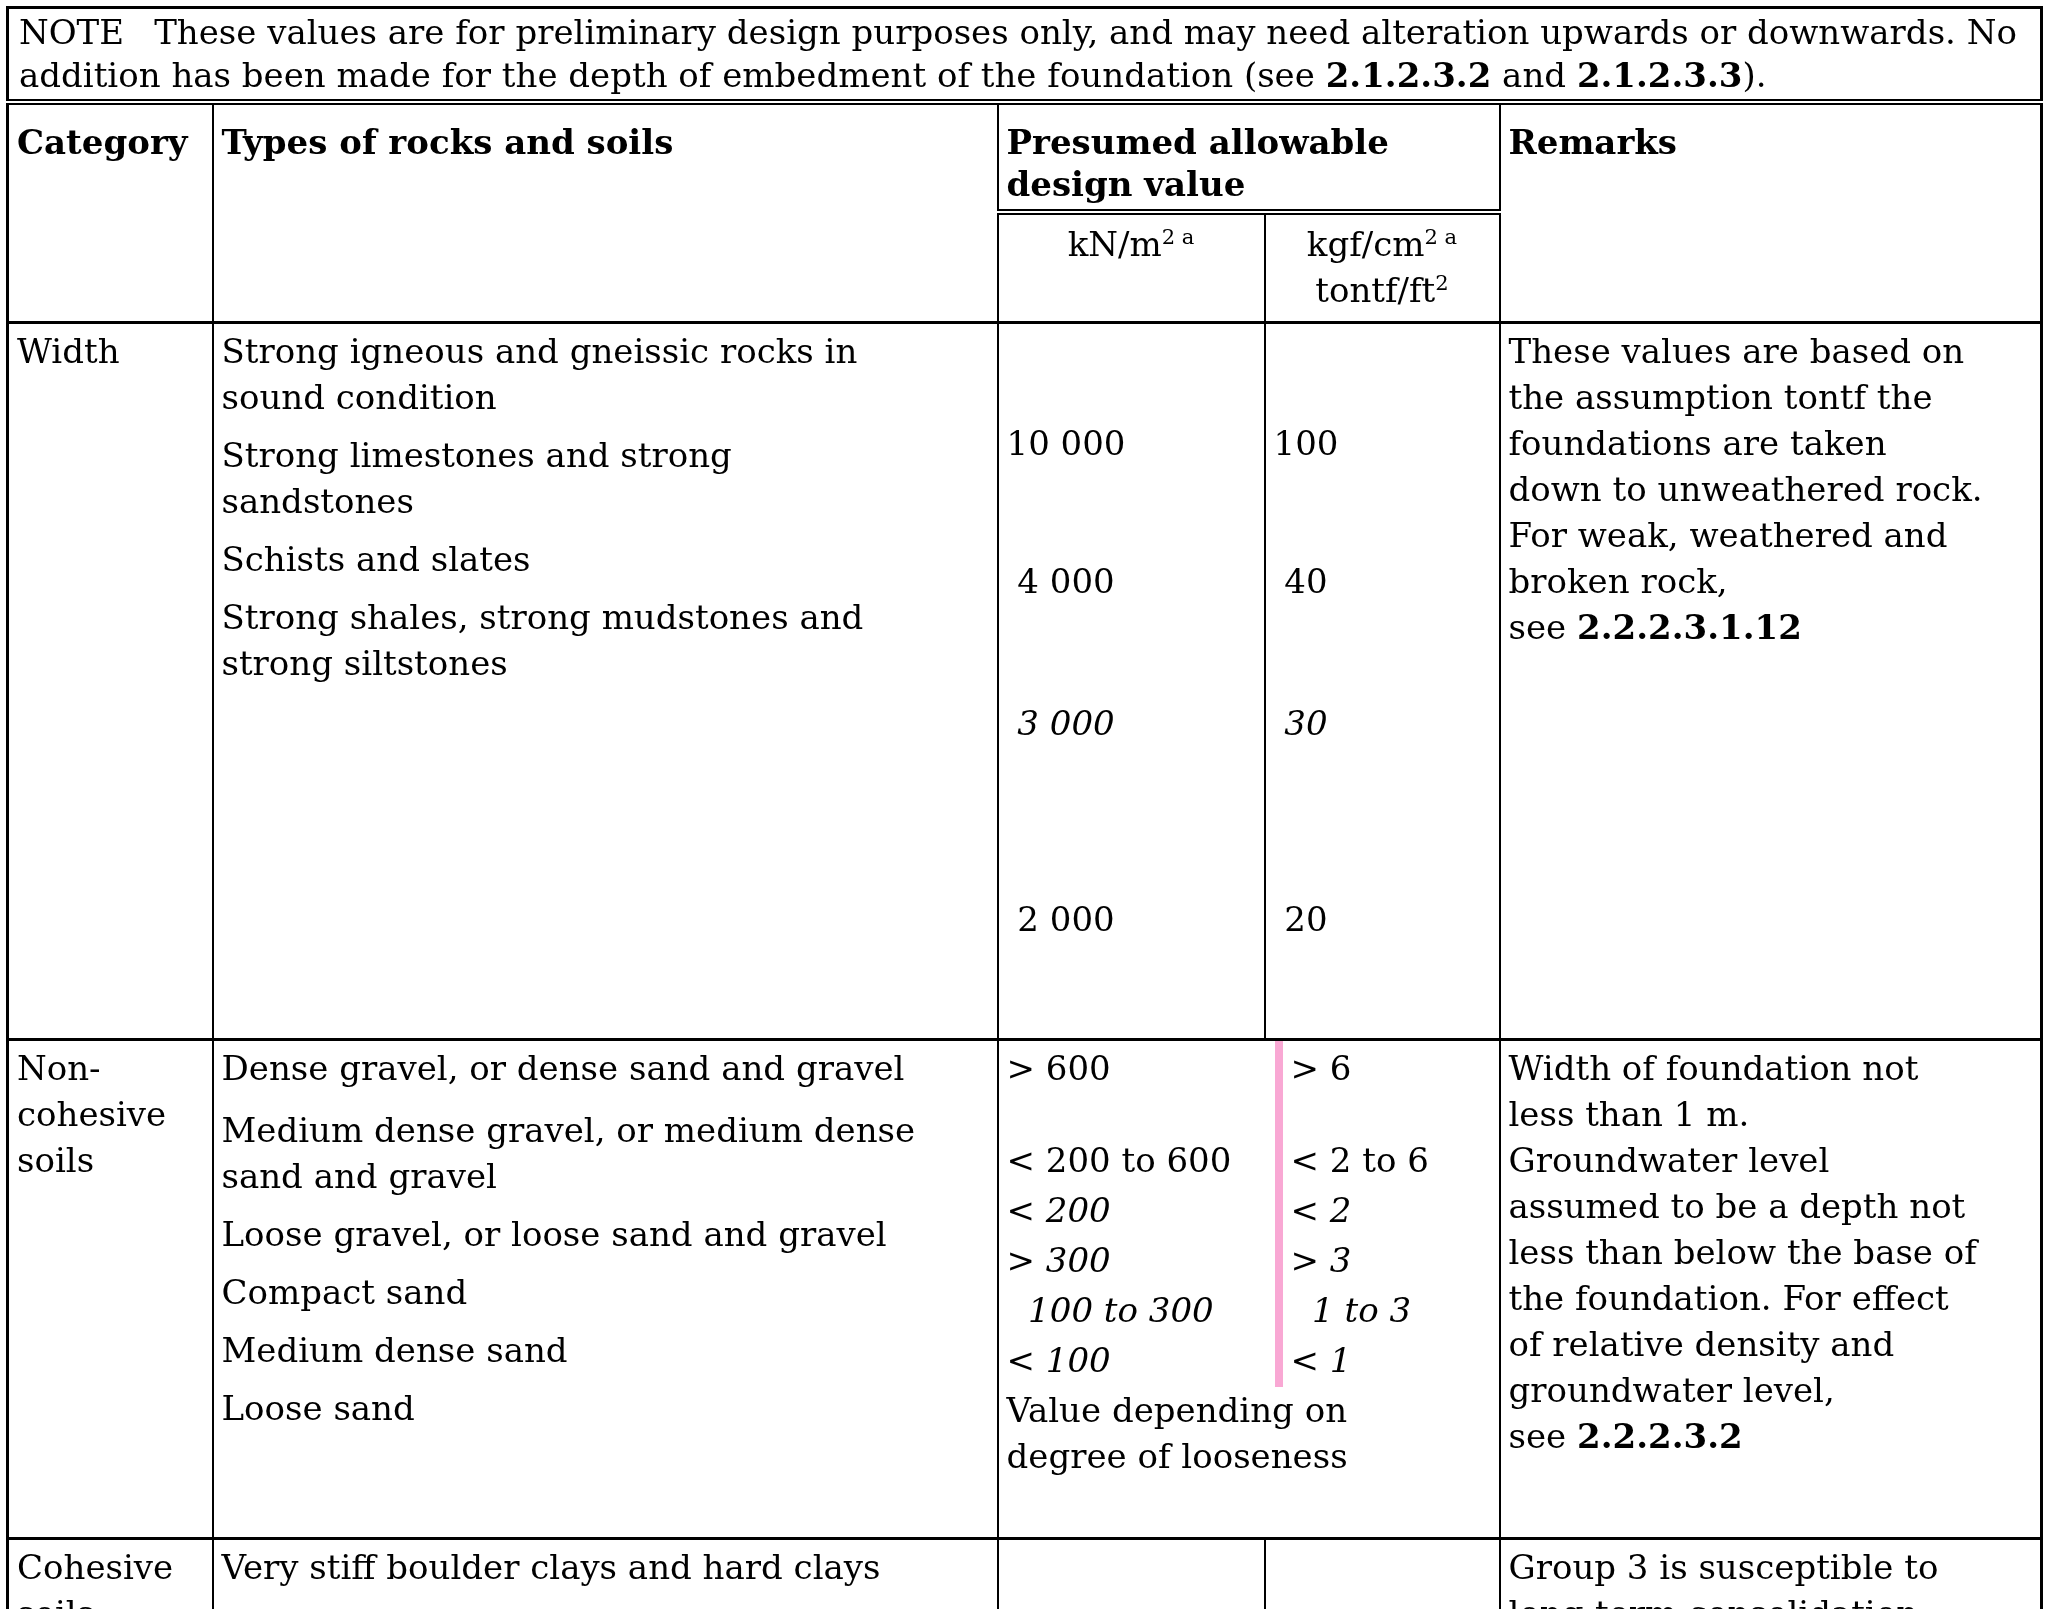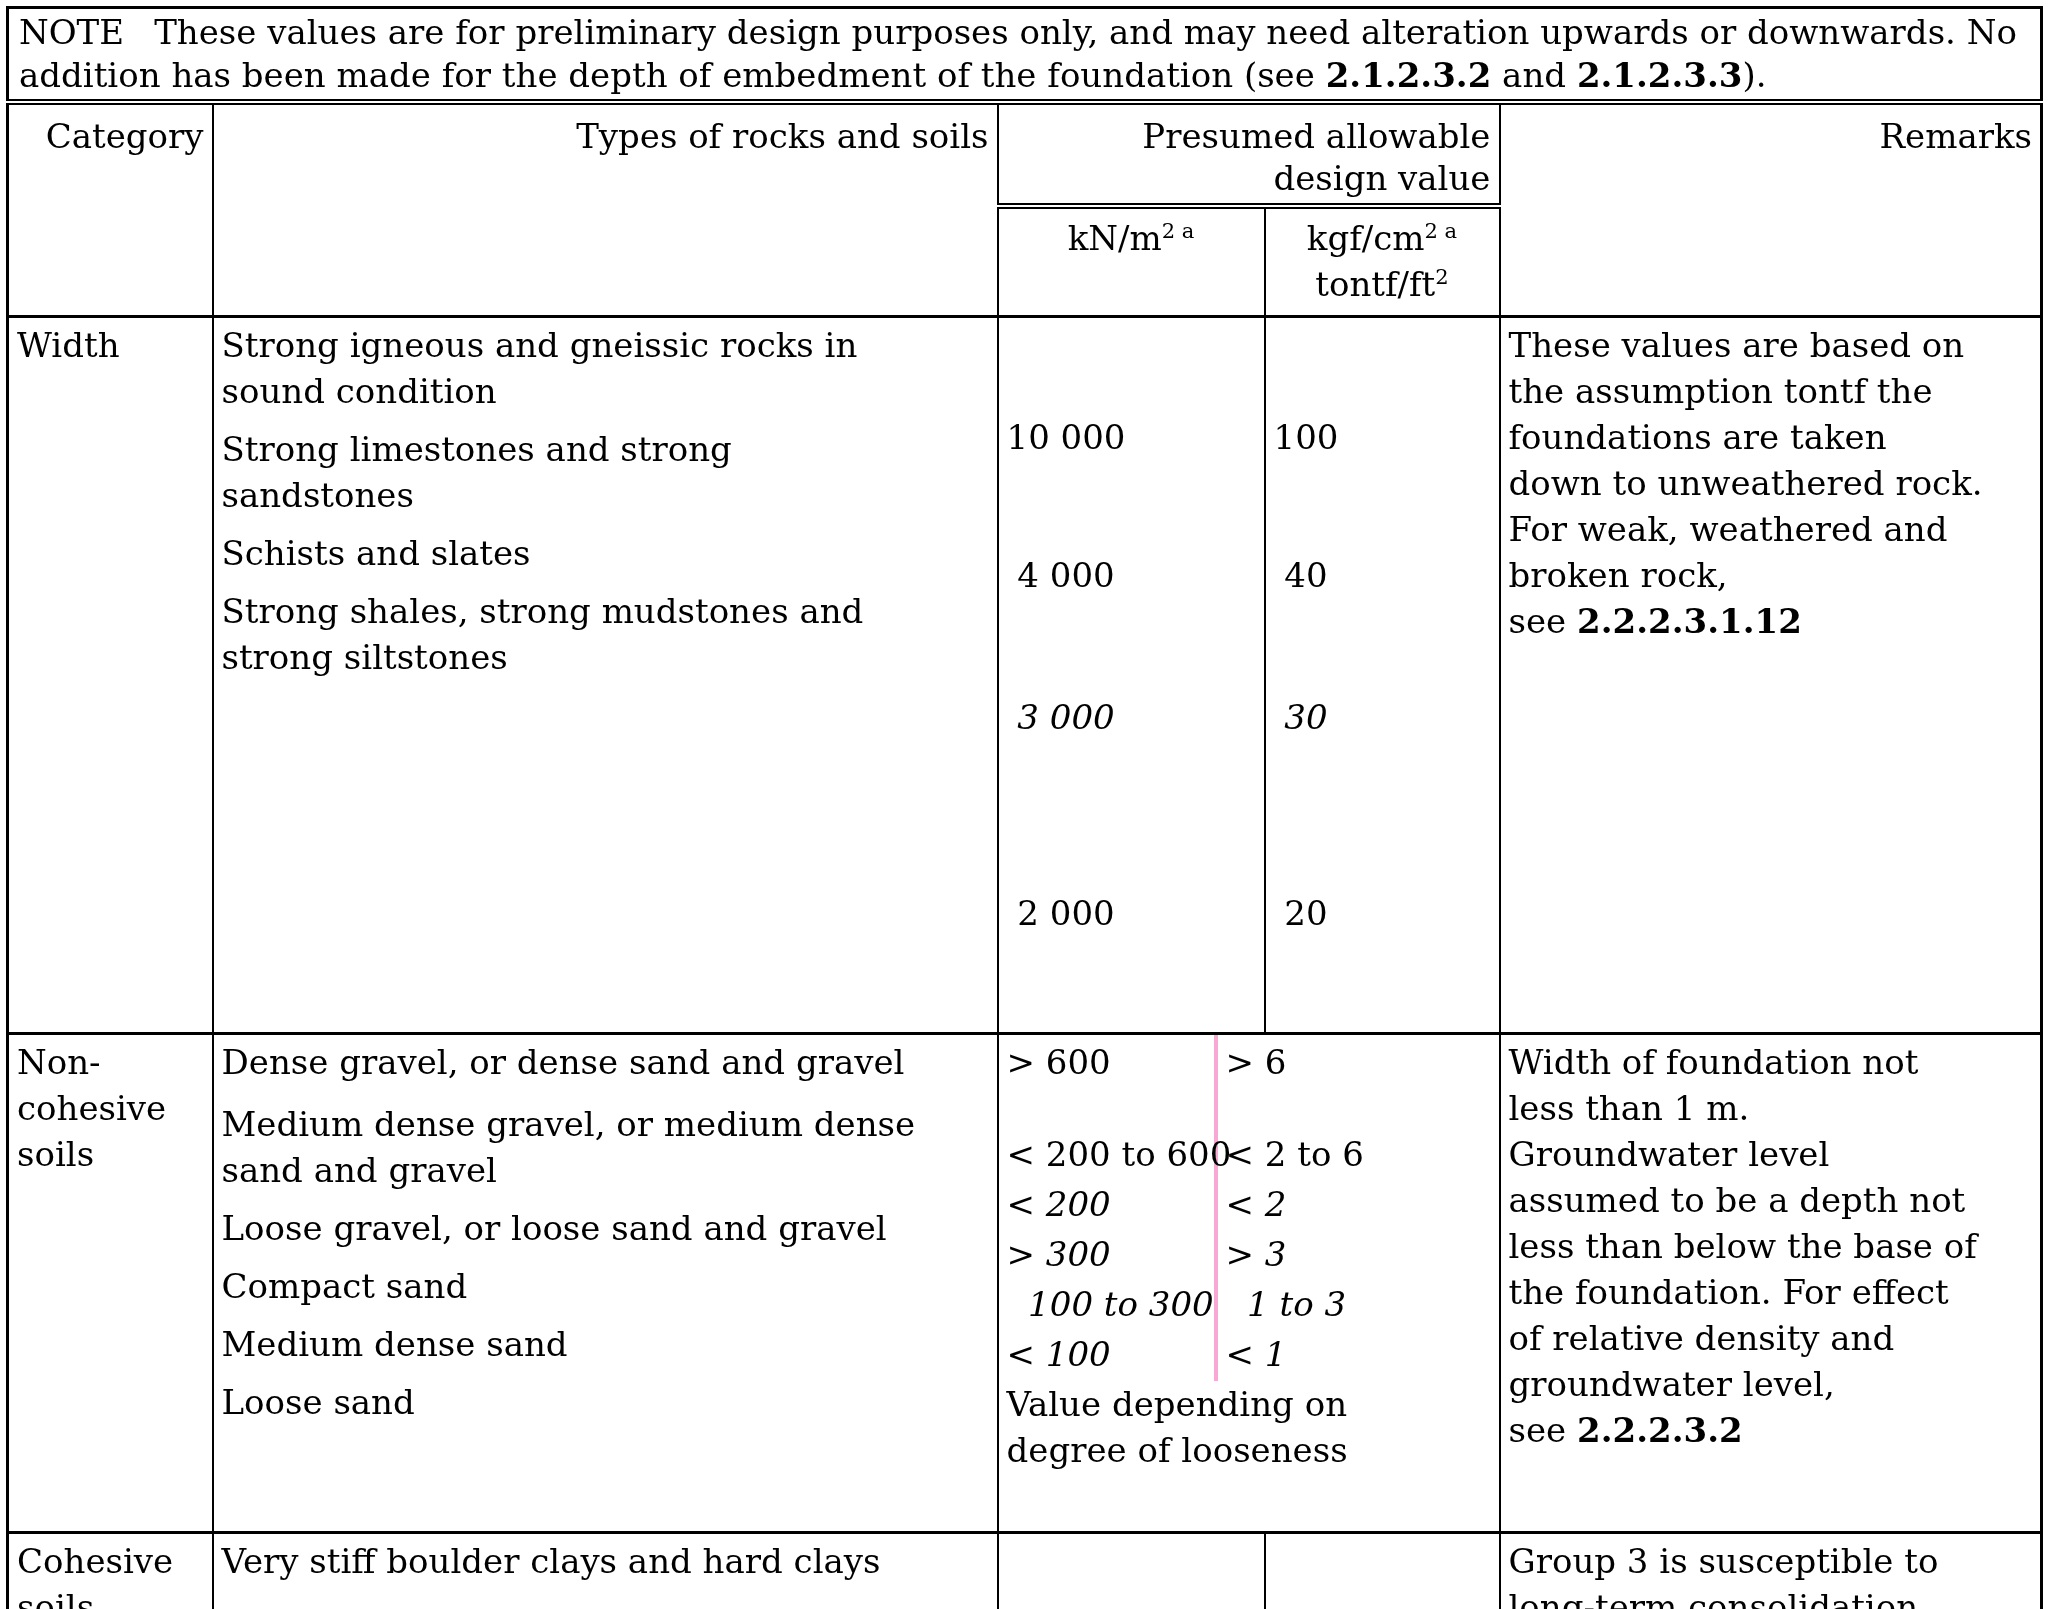--- a/index.html
+++ b/index.html
@@ -4,37 +4,37 @@
 <style>
   html,body{margin:0;padding:0;background:#ffffff;color:#000;}
   body{font-family:"DejaVu Serif","Liberation Serif",serif;font-size:34px;}
   table{border-collapse:collapse;border:3px solid #000;table-layout:fixed;margin:6px;width:2034px;}
   td{border:2px solid #000;vertical-align:top;padding:4px 8px;line-height:46px;}
   
   tr.rocks td, tr.noncoh td, tr.cohA td, tr.peat td, tr.made td, tr.foot td{border-top-width:3px;}
   tr.note td{border-bottom:6px double #000;}
   td.bearing{border-bottom:6px double #000;}
   
-  .hc{font-weight:normal;text-align:right;line-height:42px;padding-top:10px;}
+  .hc{font-weight:bold;text-align:left;line-height:42px;padding-top:16px;}
   tr.hdr2 td{line-height:46px;padding-top:6px;}
   
   tr.note td{line-height:43px;padding:2px 10px;}
   .note-label{margin-right:30px;}
   
   .para + .para{margin-top:12px;}
   .para.tight{margin-top:16px;}
   .ln{white-space:pre;}
   .gap{margin-top:4px;font-style:italic;}
   .skip{margin-top:58px;}
   .skip1{margin-top:46px;}
   .val{white-space:pre;}
   
   td.valwrap{padding:0;}
   .split{display:flex;align-items:stretch;}
-  .vleft{width:219px;border-right:4px solid #f9a8d4;box-sizing:border-box;padding:4px 8px;}
+  .vleft{width:284px;border-right:8px solid #f9a8d4;box-sizing:border-box;padding:4px 8px;}
   .vright{flex:1;padding:4px 8px;}
   .spannote{padding:0 8px 4px 8px;}
   
   tr.note td{height:86px;}
   tr.hdr1 td.bearing{height:82px;}
   tr.hdr2 td{height:96px;}
   tr.rocks td{height:386px;}
   tr.noncoh td{height:488px;}
   tr.cohA td.vcell{height:224px;}
   sup{font-size:0.62em;line-height:0;}

